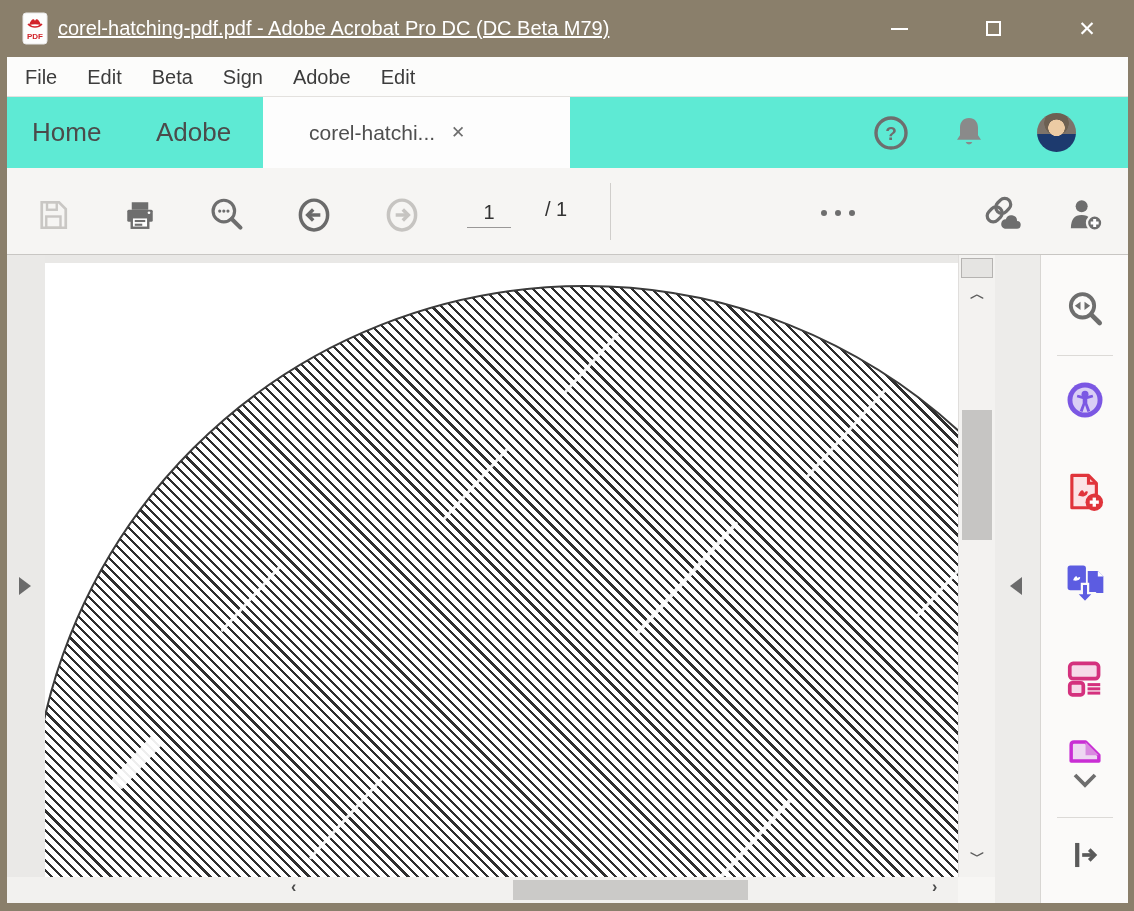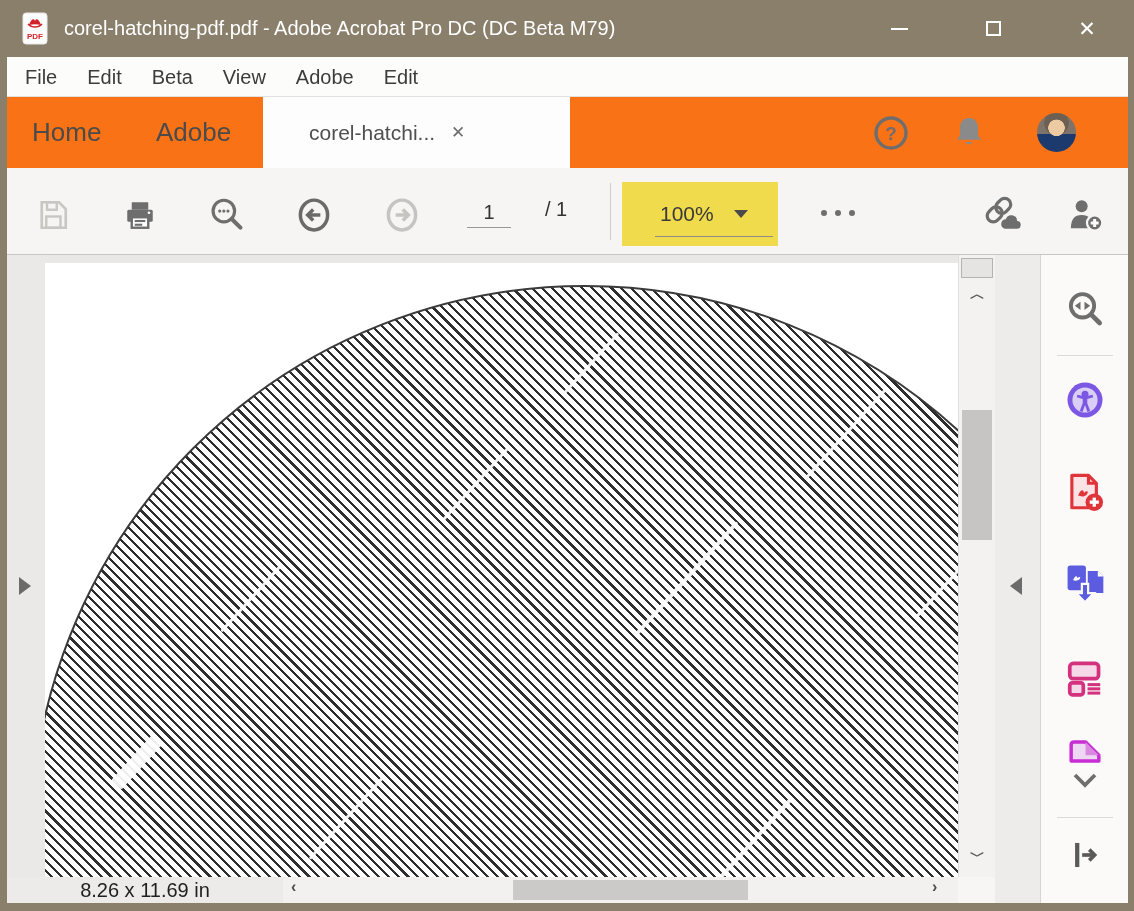--- a/index.html
+++ b/index.html
@@ -2,33 +2,33 @@
 <html><head>
 <meta charset="utf-8">
 <style>
   html,body{margin:0;padding:0;background:#555;}
   *{box-sizing:border-box;font-family:"Liberation Sans",sans-serif;}
   .window{position:relative;width:1134px;height:911px;background:#8a7f6b;overflow:hidden;margin:0 auto;}
 
   
   .titlebar{position:absolute;left:0;top:0;width:1134px;height:57px;background:#8a7f6b;display:flex;align-items:center;}
   .title-pdf-icon{position:absolute;left:22px;top:12px;width:26px;height:33px;}
-  .title-text{position:absolute;left:64px;top:0;height:57px;line-height:57px;color:#ffffff;font-size:20px;white-space:nowrap;}
+  .title-text{position:absolute;left:58px;top:0;height:57px;line-height:57px;color:#ffffff;font-size:20px;white-space:nowrap;text-decoration:underline;}
   .win-controls{position:absolute;right:0;top:0;height:57px;display:flex;}
   .win-btn{width:94px;height:57px;display:flex;align-items:center;justify-content:center;color:#fff;font-size:21px;cursor:default;}
   .max-glyph{width:15px;height:15px;border:2px solid #fff;}
   .min-glyph{width:17px;height:2px;background:#fff;}
 
   
   .menubar{position:absolute;left:7px;top:57px;width:1121px;height:40px;background:#fcfcfb;display:flex;align-items:center;border-bottom:1px solid #e3e1de;}
   .menu-item{padding:0 15px;font-size:20px;color:#3c3c3c;height:40px;line-height:40px;}
   .menu-item:first-child{margin-left:3px;}
 
   
-  .tabrow{position:absolute;left:7px;top:97px;width:1121px;height:71px;background:#f97316;}
+  .tabrow{position:absolute;left:7px;top:97px;width:1121px;height:71px;background:#5eead4;}
   .home-tab{position:absolute;left:21px;top:0;height:71px;line-height:71px;font-size:26px;color:#4b4b4b;padding:0 4px;}
   .tools-tab{position:absolute;left:145px;top:0;height:71px;line-height:71px;font-size:26px;color:#4b4b4b;padding:0 4px;}
   .doc-tab{position:absolute;left:256px;top:0;width:307px;height:71px;background:#fdfdfd;display:flex;align-items:center;}
   .doc-tab-label{margin-left:46px;font-size:21px;color:#4f4f4f;white-space:nowrap;}
   .doc-tab-close{margin-left:16px;font-size:17px;color:#6e6e6e;}
   .feedback-btn{position:absolute;left:591px;top:11px;width:250px;height:48px;border:2px solid #5f5f5f;border-radius:25px;background:#fefefe;display:flex;align-items:center;justify-content:center;font-size:21px;color:#474747;}
   .help-icon{position:absolute;left:866px;top:18px;}
   .bell-icon{position:absolute;left:944px;top:17px;}
   .avatar{position:absolute;left:1030px;top:16px;width:39px;height:39px;border-radius:50%;
     background:
@@ -104,21 +104,21 @@
       <div class="win-btn">
           <span>✕</span>
         </div>
     </div>
   </div>
 
   <div class="menubar">
     <div class="menu-item">File</div>
     <div class="menu-item">Edit</div>
     <div class="menu-item">Beta</div>
-    <div class="menu-item">View</div>
+    <div class="menu-item">Sign</div>
     <div class="menu-item">Adobe</div>
     <div class="menu-item">Edit</div>
   </div>
 
   <div class="tabrow">
     <div class="home-tab">Home</div>
     <div class="tools-tab">Adobe</div>
     <div class="doc-tab">
       <span class="doc-tab-label">corel-hatchi...</span>
       <span class="doc-tab-close">✕</span>
@@ -171,25 +171,20 @@
     <div class="tb-icon" style="left:374px">
       <svg width="38" height="38" viewBox="0 0 24 24">
           <ellipse cx="12" cy="12" rx="8.6" ry="9.4" fill="none" stroke="#c6c4c1" stroke-width="2.2"></ellipse>
           <line x1="8" y1="12" x2="15" y2="12" stroke="#c6c4c1" stroke-width="2.2"></line>
           <path d="M12.5 8.5 L16 12 L12.5 15.5" fill="none" stroke="#c6c4c1" stroke-width="2.2"></path>
         </svg>
     </div>
     <input class="page-input" value="1" style="">
     <div class="page-total">/ 1</div>
     <div class="tb-divider"></div>
-    <div class="zoom-box">
-      <span class="zoom-text">100%</span>
-      <span class="zoom-caret"></span>
-      <span class="zoom-underline"></span>
-    </div>
     <div class="dots">
         <span></span>
         <span></span>
         <span></span>
       </div>
     <div class="tb-icon" style="left:972px">
       <svg width="42" height="40" viewBox="0 0 26 24">
           <g transform="rotate(-45 12 9)">
             <rect x="3.5" y="5.5" width="10" height="7.5" rx="3.75" fill="none" stroke="#6e6e6e" stroke-width="2"></rect>
             <rect x="11" y="5.5" width="10" height="7.5" rx="3.75" fill="none" stroke="#6e6e6e" stroke-width="2"></rect>
@@ -297,20 +292,19 @@
     <div class="sb-icon" style="top:578px">
       <svg width="34" height="34" viewBox="0 0 24 24">
           <line x1="6.5" y1="3.5" x2="6.5" y2="20.5" stroke="#5a5a5a" stroke-width="3"></line>
           <line x1="10" y1="12" x2="18.5" y2="12" stroke="#5a5a5a" stroke-width="2.6"></line>
           <path d="M15 8.2 L18.8 12 L15 15.8" fill="none" stroke="#5a5a5a" stroke-width="2.6"></path>
         </svg>
     </div>
   </div>
 
   <div class="bottombar">
-    <div class="status-box">8.26 x 11.69 in</div>
     <div class="h-left">‹</div>
     <div class="h-thumb"></div>
     <div class="h-right">›</div>
     <div class="h-cap"></div>
   </div>
 
 </div>
 
 </body></html>

